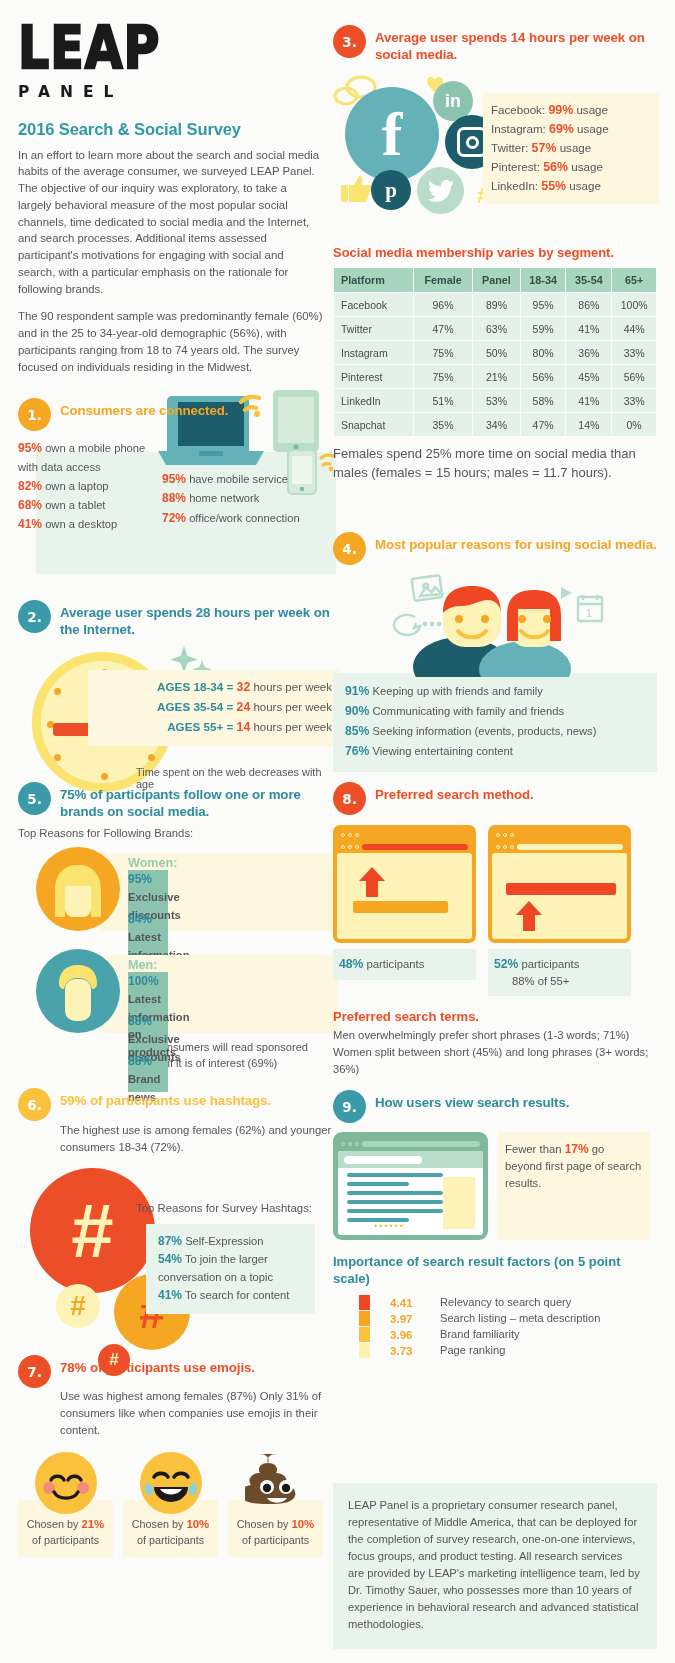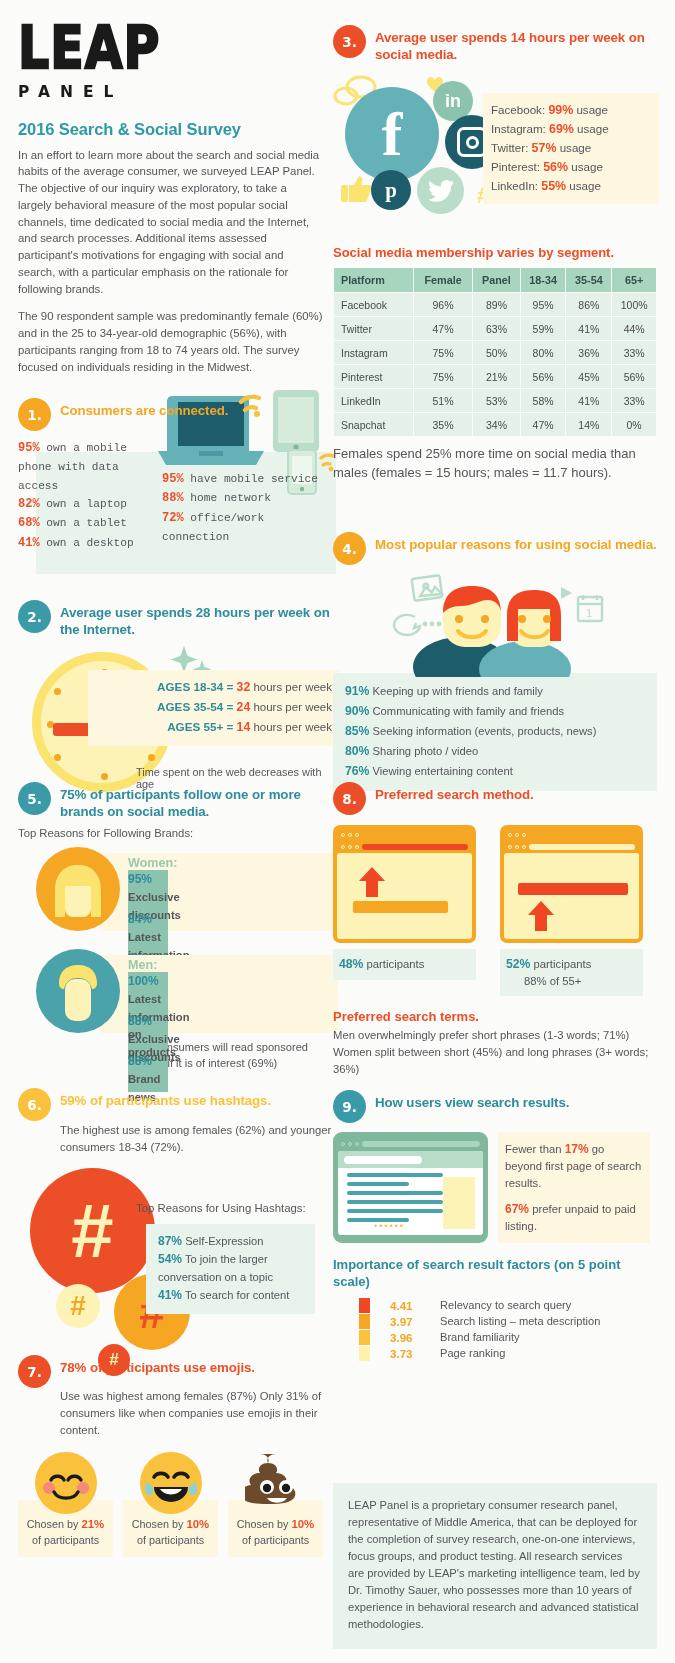--- a/index.html
+++ b/index.html
@@ -82,21 +82,21 @@
   th { background: #a8d5bd; color: #35504b; font-size: 10.8px; font-weight: bold; padding: 6px 2px; }
   td { background: #e3f1e8; font-size: 10.5px; padding: 5.5px 2px; text-align: center; color: #4a4a48; }
   td:first-child { text-align: left; padding-left: 7px; }
   th:first-child { text-align: left; padding-left: 7px; }
   .tbl-note { font-size: 13px; line-height: 1.45; margin-top: 8px; color: #55565a; }
 
   
   .s1 { position: absolute; left: 0; top: 398px; width: 310px; }
   .s1-band { position: absolute; left: 18px; top: 452px; width: 300px; height: 122px; background: #e8f3ec; }
   .s1-art { position: absolute; left: 137px; top: 388px; width: 185px; height: 110px; }
-  .s1-list { position: relative; display: flex; gap: 4px; padding-top: 8px; font-family: Liberation Mono, monospace; }
+  .s1-list { position: relative; display: flex; gap: 4px; padding-top: 8px; }
   .s1-list .c1 { width: 140px; } .s1-list .c2 { width: 160px; }
   .s1-list div { font-size: 11.2px; line-height: 1.62; color: #55565a; }
   .s1-list b { color: #ec4f27; font-size: 12px; }
 
   
   .s2 { position: absolute; left: 0; top: 600px; width: 325px; }
   .clock-wrap { position: relative; height: 160px; margin-top: 6px; }
   .clock {
     position: absolute; left: 14px; top: 8px; width: 140px; height: 140px;
     border-radius: 50%; background: #fdf3b6; border: 9px solid #fae36f;
@@ -148,21 +148,21 @@
   .s7 { position: absolute; left: 0; top: 1355px; width: 310px; }
   .s7-sub { margin-left: 42px; font-size: 11.3px; line-height: 1.52; color: #55565a; }
   .emoji-row { display: flex; gap: 10px; margin-top: 13px; }
   .emoji-col { width: 95px; text-align: center; }
   .emoji-face { width: 62px; height: 62px; margin: 0 auto; border-radius: 50%; position: relative; }
   .emoji-cap { background: #fdf7e0; margin-top: -14px; padding: 16px 3px 9px; font-size: 10.8px; line-height: 1.42; color: #55565a; }
   .emoji-cap b { color: #ec4f27; font-size: 11.4px; }
 
   
   .s8 { position: absolute; left: 0; top: 782px; width: 324px; }
-  .browsers { display: flex; gap: 24px; margin-top: 10px; }
+  .browsers { display: flex; gap: 12px; margin-top: 10px; }
   .bw { width: 143px; background: #f5a623; border-radius: 7px; padding: 4px; }
   .bw-bar { height: 12px; display: flex; align-items: center; gap: 3px; padding: 0 4px; }
   .bdot { width: 4px; height: 4px; border-radius: 50%; border: 1px solid #fdf3b6; }
   .bw-url { height: 6px; border-radius: 3px; flex: 1; }
   .bw-body { background: #fdf3b6; border-radius: 3px; height: 86px; position: relative; }
   .sbar { position: absolute; height: 12px; border-radius: 2px; }
   .pcap { background: #e8f3ec; padding: 7px 6px; margin-top: 6px; font-size: 11.3px; color: #55565a; line-height: 1.42; }
   .pcap b { color: #2e8c9c; font-size: 12.2px; }
   .s8-terms-t { margin-top: 13px; font-weight: bold; font-size: 13px; color: #ec4f27; }
   .s8-terms { font-size: 11.3px; line-height: 1.5; margin-top: 3px; color: #55565a; }
@@ -333,21 +333,21 @@
       <div class="sec-head">
         <div class="num yellow">6.</div>
         <div class="sec-title t-yellow">59% of participants use hashtags.</div>
       </div>
       <div class="s6-sub">The highest use is among females (62%) and younger consumers 18-34 (72%).</div>
       <div class="s6-art">
         <div class="htag ht-big">#</div>
         <div class="htag ht-y">#</div>
         <div class="htag ht-p">#</div>
         <div class="htag ht-s">#</div>
-        <div class="s6-reason-title">Top Reasons for Using Hashtags:</div>
+        <div class="s6-reason-title">Top Reasons for Survey Hashtags:</div>
         <div class="s6-box">
           <div><b>87%</b> <span>Self-Expression</span></div>
           <div><b>54%</b> <span>To join the larger conversation on a topic</span></div>
           <div><b>41%</b> <span>To search for content</span></div>
         </div>
       </div>
     </div>
 
     <div class="s7">
       <div class="sec-head">
@@ -550,21 +550,20 @@
           <path d="M174 46 c0 -17 9 -25 27 -25 c18 0 27 8 27 25 v26 h-11 v-32 h-32 v32 h-11z" fill="#ef4723"></path>
           <circle cx="189" cy="50" r="4" fill="#f5a623"></circle>
             <circle cx="214" cy="50" r="4" fill="#f5a623"></circle>
           <path d="M188 62 a15 11 0 0 0 27 0" fill="none" stroke="#fac13c" stroke-width="4" stroke-linecap="round"></path>
         </svg>
       </div>
       <div class="s4-list">
         <div><b>91%</b> <span>Keeping up with friends and family</span></div>
         <div><b>90%</b> <span>Communicating with family and friends</span></div>
         <div><b>85%</b> <span>Seeking information (events, products, news)</span></div>
-        <div><b>80%</b> <span>Sharing photo / video</span></div>
         <div><b>76%</b> <span>Viewing entertaining content</span></div>
       </div>
     </div>
 
     <div class="s8">
       <div class="sec-head">
         <div class="num red">8.</div>
         <div class="sec-title t-red">Preferred search method.</div>
       </div>
       <div class="browsers">
@@ -642,21 +641,20 @@
             <div class="sline" style="width:96px"></div>
             <div class="sline" style="width:96px"></div>
             <div class="sline" style="width:96px"></div>
             <div class="sline" style="width:62px"></div>
             <div class="sad"></div>
             <div style="position:absolute;left:36px;bottom:4px;color:#fac13c;font-size:9px;letter-spacing:2px">••••••</div>
           </div>
         </div>
         <div class="s9-txt">
           <div><span>Fewer than</span> <b>17%</b> <span>go beyond first page of search results.</span></div>
-          <div style="margin-top:8px"><b>67%</b> <span>prefer unpaid to paid listing.</span></div>
         </div>
       </div>
       <div class="imp-title">Importance of search result factors (on 5 point scale)</div>
       <div class="imp-rows">
         <div class="imp-row">
           <span class="imp-swatch" style="background:#ef4723"></span>
           <span class="imp-val">4.41</span>
           <span class="imp-lbl">Relevancy to search query</span>
         </div>
         <div class="imp-row">

